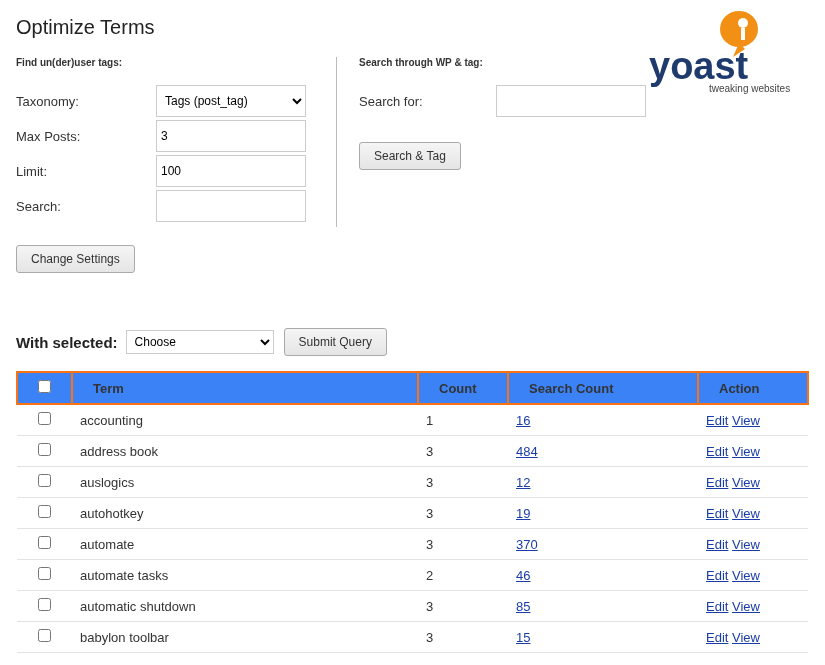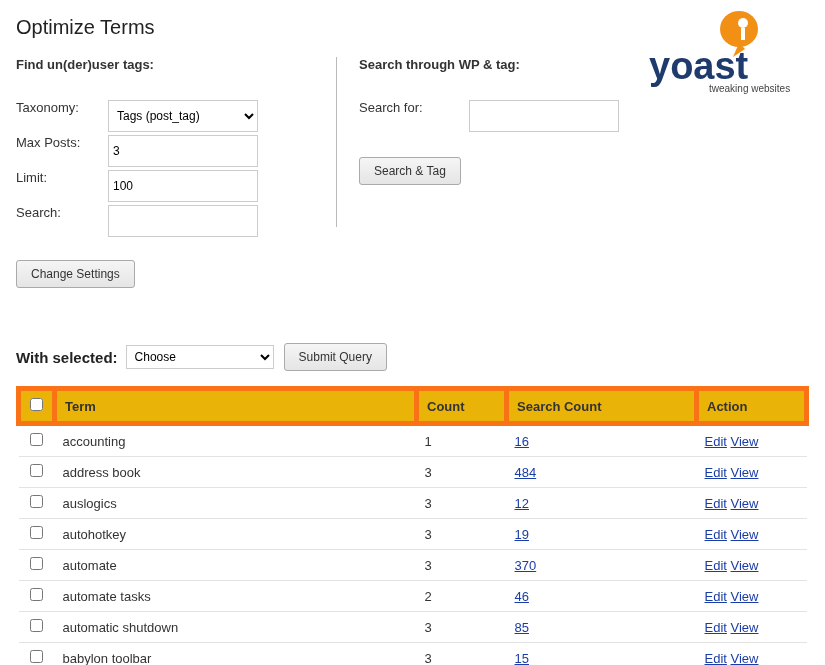--- a/index.html
+++ b/index.html
@@ -2,22 +2,22 @@
 <html><head>
   <meta charset="utf-8">
   <style>
     * { box-sizing: border-box; margin: 0; padding: 0; }
     body { font-family: Arial, Helvetica, sans-serif; font-size: 13px; color: #333; padding: 16px; width: 825px; }
     h1 { font-size: 20px; font-weight: normal; margin-bottom: 18px; color: #222; }
     .top-area { display: flex; align-items: flex-start; position: relative; }
     .left-panel { width: 320px; padding-right: 20px; }
     .right-panel { width: 310px; padding-left: 22px; border-left: 1px solid #bbb; min-height: 170px; }
     .logo-area { position: absolute; right: 0; top: -48px; }
-    .section-title { font-weight: bold; font-size: 13px; margin-bottom: 28px; }
-    .form-row { display: flex; margin-bottom: 3px; }
+    .section-title { font-weight: bold; font-size: 10px; margin-bottom: 17px; }
+    .form-row { display: flex; align-items: center; margin-bottom: 3px; gap: 48px; }
     .form-label { width: 92px; font-size: 13px; }
     .right-panel .form-label { width: 110px; }
     select, input[type="text"] {
       font-size: 12px; padding: 2px 4px; border: 1px solid #ccc; background: #fff; height: 32px;
     }
     .taxonomy-select { width: 150px; }
     .text-input { width: 150px; }
     .search-input { width: 150px; }
     .btn {
       background: linear-gradient(#f5f5f5, #e5e5e5);
@@ -28,22 +28,22 @@
       cursor: pointer;
       color: #333;
     }
     .change-settings-btn { margin-top: 20px; }
     .search-tag-btn { margin-top: 22px; }
     .bulk-row { display: flex; align-items: center; margin-top: 55px; margin-bottom: 15px; }
     .bulk-label { font-weight: bold; font-size: 15px; margin-right: 8px; color: #222; }
     .bulk-select { width: 148px; margin-right: 10px; height: 24px; }
     table { width: 100%; border-collapse: collapse; font-size: 13px; }
     thead th {
-      text-align: left; font-weight: bold; background: #eab308;
-      border: 5px solid #f97316; padding: 7px 8px;
+      text-align: left; font-weight: bold; background: #3b82f6;
+      border: 2px solid #f97316; padding: 7px 20px;
     }
     thead th.col-check { width: 36px; text-align: center; }
     tbody td { border-bottom: 1px solid #e3e3e3; padding: 7px 8px; }
     tbody td.col-check { text-align: center; width: 36px; }
     a.link { color: #1a3ca8; text-decoration: underline; }
     .col-count { width: 90px; }
     .col-search-count { width: 190px; }
     .col-action { width: 110px; }
     .col-term { }
     .logo-svg { display: block; }

